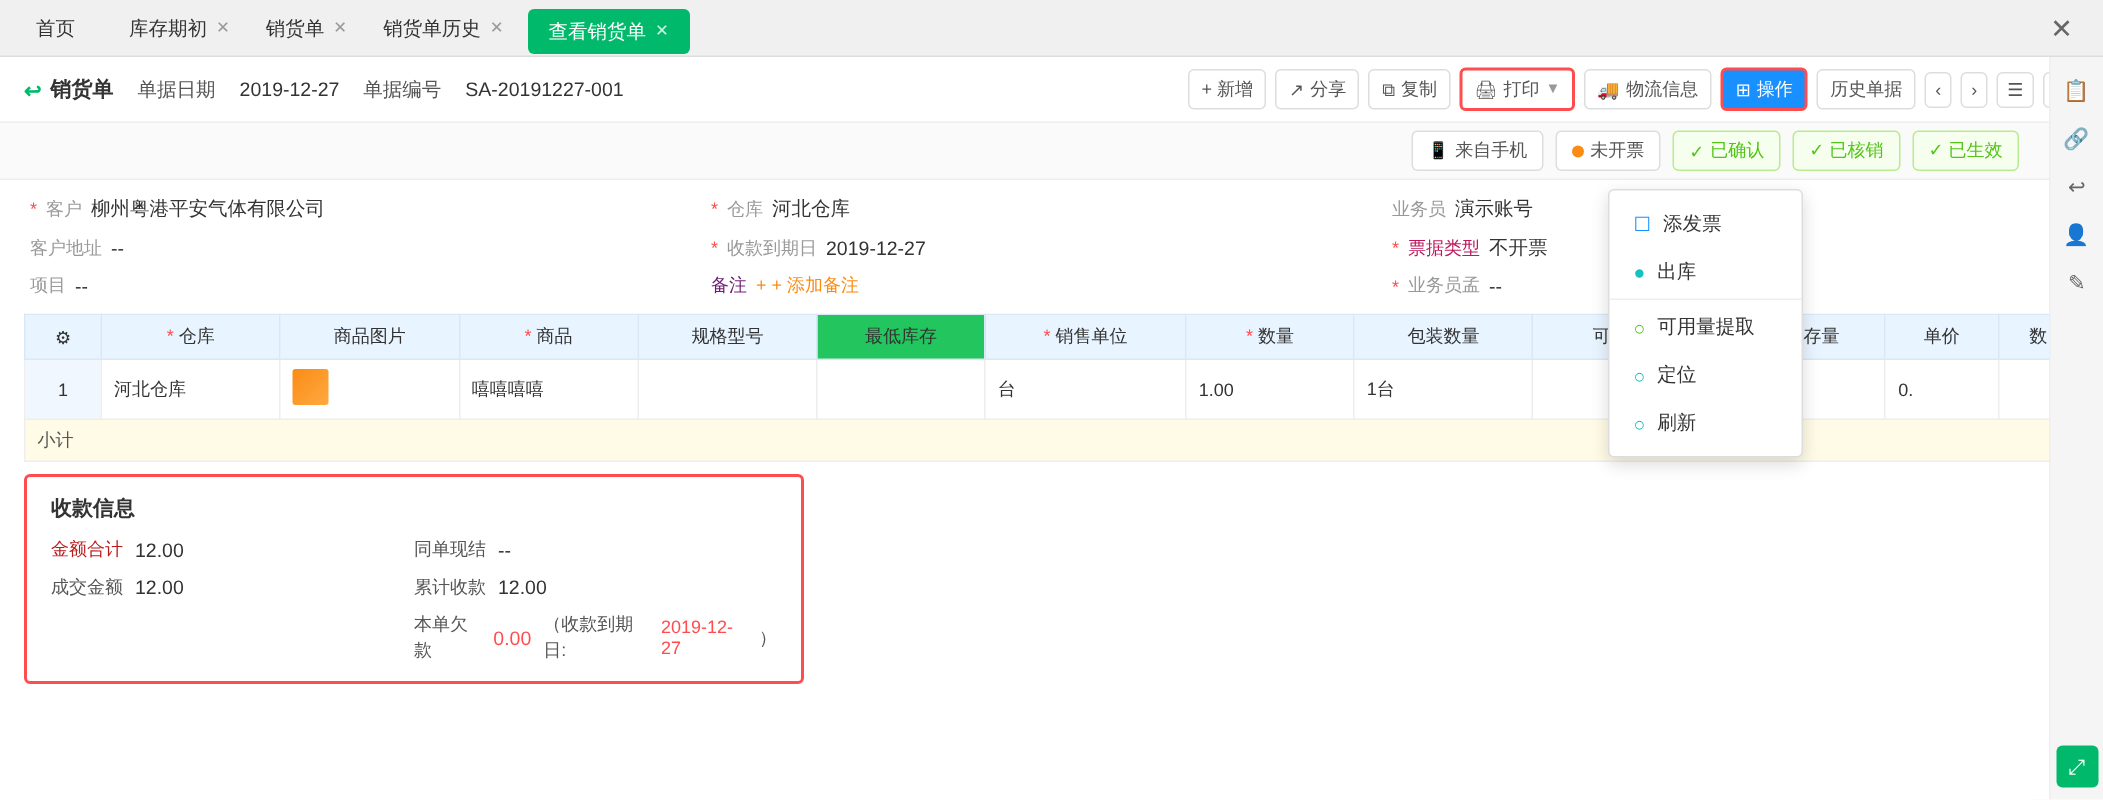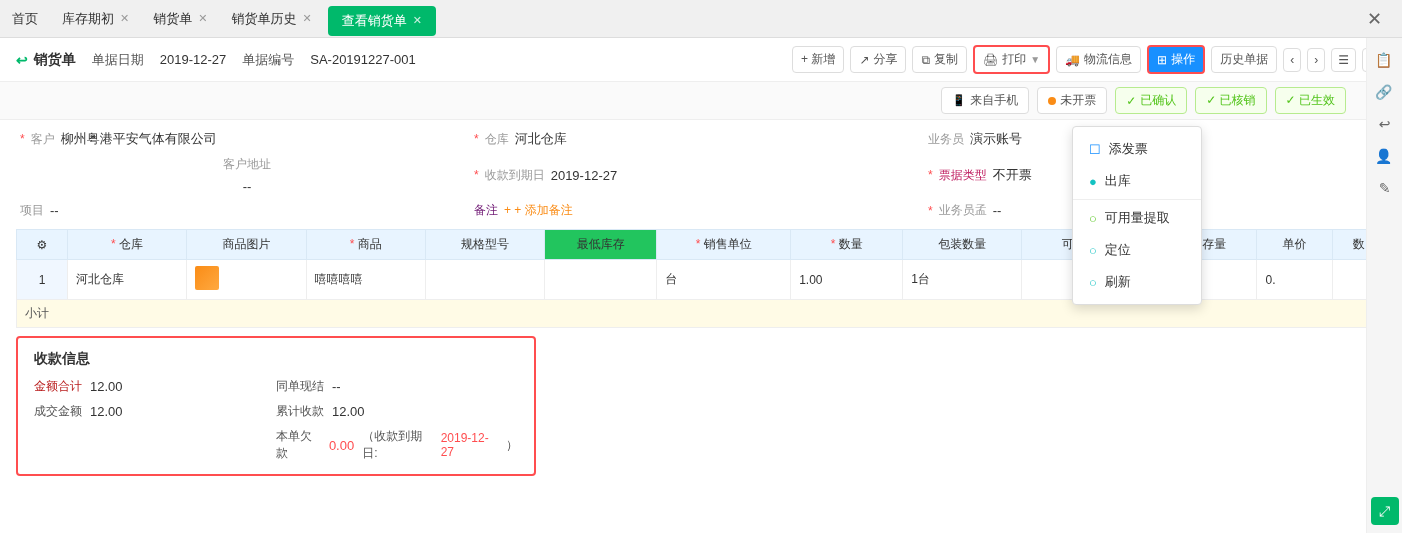--- a/index.html
+++ b/index.html
@@ -26,21 +26,21 @@
     
     .ops-highlight { border: 2px solid #ff4d4f !important; background: #1890ff; color: #fff; }
 
     
     .print-highlight { border: 2px solid #ff4d4f !important; }
   </style>
 </head>
 <body>
 
 <div style="display:flex;align-items:center;background:#f0f0f0;border-bottom:1px solid #ddd;height:38px;padding:0 8px 0 0;gap:0;">
-  <div class="tab" style="padding:0 12px;height:28px;display:flex;align-items:center;cursor:pointer;font-size:13px;">
+  <div class="tab" style="padding:0 24px;height:28px;display:flex;align-items:center;cursor:pointer;font-size:13px;">
     <span>首页</span>
   </div>
   <div class="tab" style="padding:0 12px;height:38px;display:flex;align-items:center;cursor:pointer;font-size:13px;gap:6px;">
     <span>库存期初</span>
     <span style="color:#999;font-size:11px;">✕</span>
   </div>
   <div class="tab" style="padding:0 12px;height:38px;display:flex;align-items:center;cursor:pointer;font-size:13px;gap:6px;">
     <span>销货单</span>
     <span style="color:#999;font-size:11px;">✕</span>
   </div>
@@ -135,21 +135,21 @@
     </div>
     <div style="display:flex;align-items:center;gap:6px;">
       <span style="color:#ff4d4f;font-size:12px;">* </span>
       <span style="color:#999;font-size:12px;">仓库</span>
       <span style="color:#333;font-size:13px;">河北仓库</span>
     </div>
     <div style="display:flex;align-items:center;gap:6px;">
       <span style="color:#999;font-size:12px;">业务员</span>
       <span style="color:#333;font-size:13px;">演示账号</span>
     </div>
-    <div style="display:flex;align-items:center;gap:6px;flex-direction:column;">
+    <div style="display:flex;align-items:center;gap:6px;">
       <span style="color:#999;font-size:12px;">客户地址</span>
       <span style="color:#333;font-size:13px;">--</span>
     </div>
     <div style="display:flex;align-items:center;gap:6px;">
       <span style="color:#ff4d4f;font-size:12px;">* </span>
       <span style="color:#999;font-size:12px;">收款到期日</span>
       <span style="color:#333;font-size:13px;">2019-12-27</span>
     </div>
     <div style="display:flex;align-items:center;gap:6px;">
       <span style="color:#ff4d4f;font-size:12px;">* </span>

